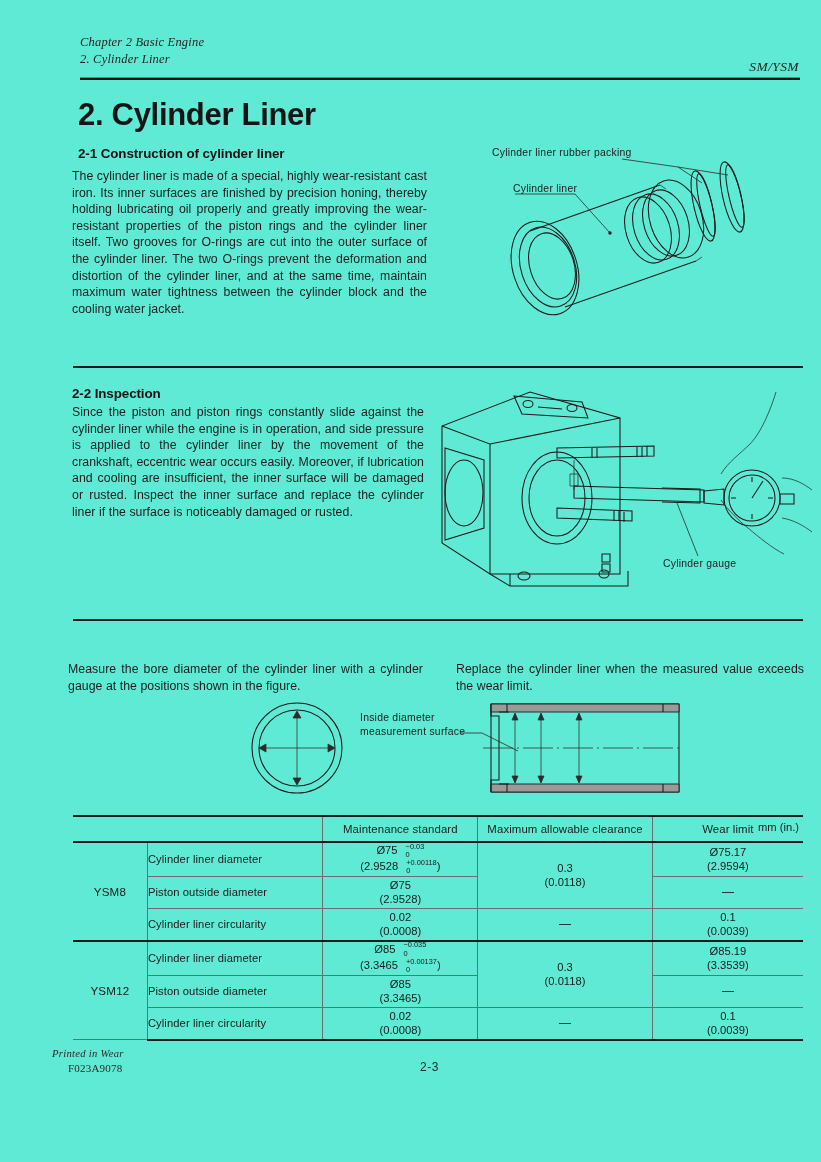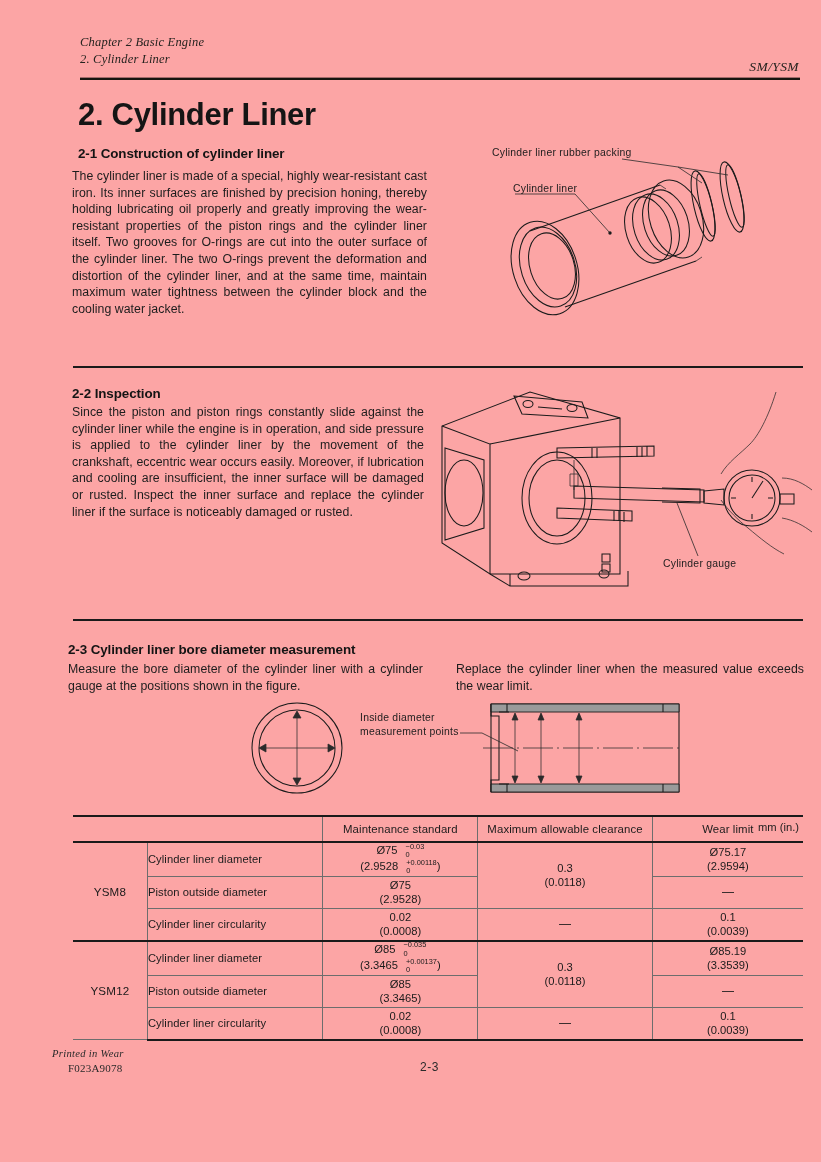--- a/index.html
+++ b/index.html
@@ -11,21 +11,21 @@
     width: 821px;
     height: 1162px;
     position: relative;
     font-family: "Liberation Sans", sans-serif;
     color: #1a1a1a;
     overflow: hidden;
   }
   .page {
     position: absolute;
     inset: 0;
-    background: #fca5a5;
+    background: #5eead4;
   }
   
   .runhead {
     position: absolute;
     left: 80px;
     top: 34px;
     font-family: "Liberation Serif", serif;
     font-style: italic;
     font-size: 12.5px;
     line-height: 17px;
@@ -326,21 +326,20 @@
 
       <g class="ln-lead">
         <path d="M 245 125 L 266 178"></path>
       </g>
     </svg>
   </div>
   <div class="fig-label" style="left:663px; top:558px;">Cylinder gauge</div>
 
   <div class="divider" style="top:619px;"></div>
 
-  <div class="sec-head" style="left:68px; top:642px;">2-3 Cylinder liner bore diameter measurement</div>
   <div class="body-text" style="left:68px; top:661px; width:355px;">Measure the bore diameter of the cylinder liner with a cylinder gauge at the positions shown in the figure.</div>
   <div class="body-text" style="left:456px; top:661px; width:348px;">Replace the cylinder liner when the measured value exceeds the wear limit.</div>
 
   <div class="fig" style="left:243px; top:698px;">
     <svg width="110" height="100" viewBox="0 0 110 100">
       <g class="ln">
         <circle cx="54" cy="50" r="45"></circle>
         <circle cx="54" cy="50" r="38"></circle>
       </g>
       <g class="ln-thin">
@@ -388,21 +387,21 @@
     </svg>
   </div>
 
   <div class="fig" style="left:350px; top:710px;">
     <svg width="175" height="50" viewBox="0 0 175 50">
       <path class="ln-lead" d="M 110 23 L 132 23 L 168 41"></path>
     </svg>
   </div>
   <div class="fig-label two-line" style="left:360px; top:711px; width:130px;">
     <span>Inside diameter</span><br>
-    <span>measurement points</span>
+    <span>measurement surface</span>
   </div>
 
   <div class="unit-label">mm (in.)</div>
 
   <table class="spec">
     <colgroup>
       <col style="width:74px">
         <col style="width:175px">
       <col style="width:155px">
         <col style="width:175px">

